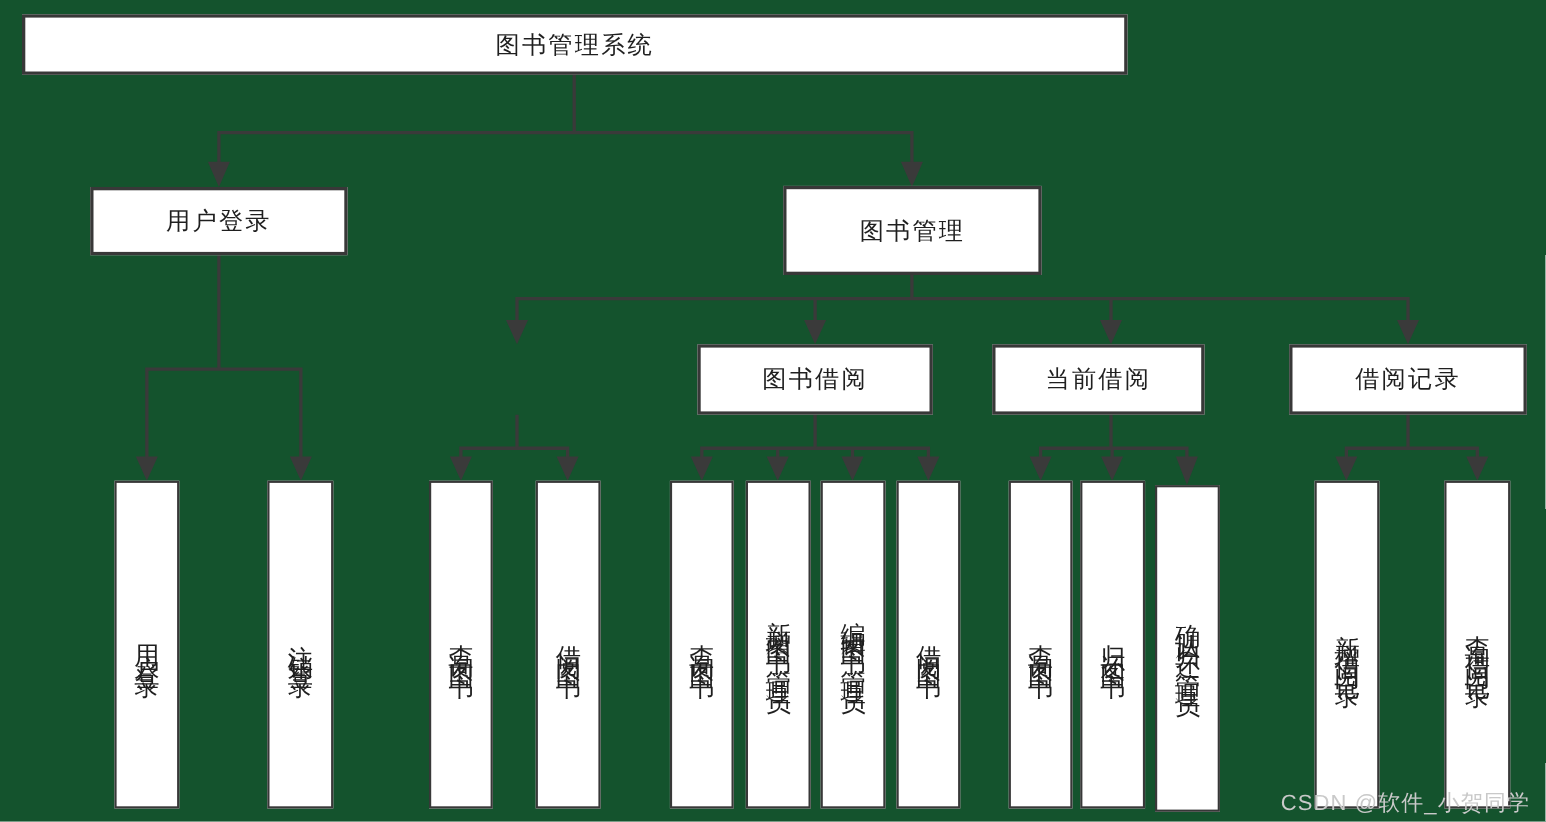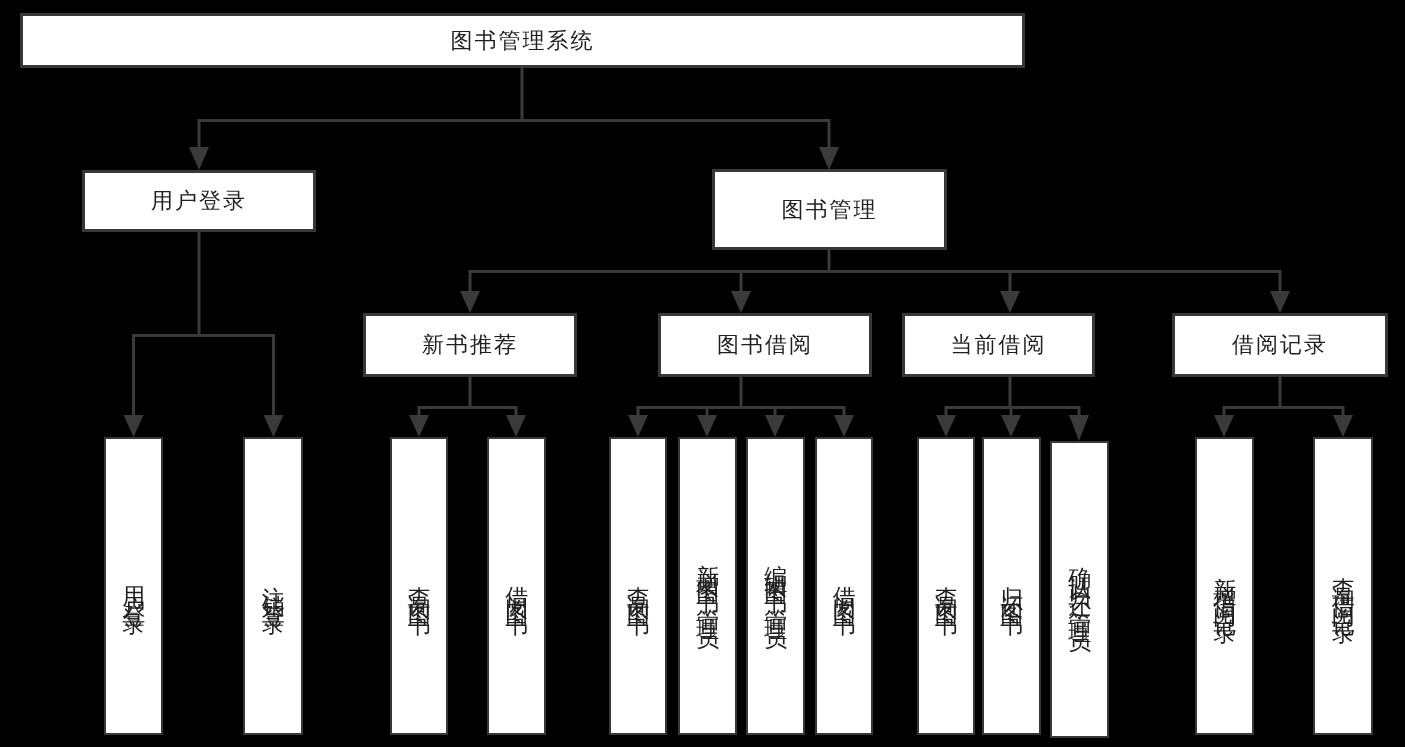--- a/index.html
+++ b/index.html
@@ -1,19 +1,19 @@
 <!DOCTYPE html>
 <html><head>
 <meta charset="utf-8">
 <style>
   html,body{margin:0;padding:0;background:#ffffff;}
   #canvas{
     position:relative;
     width:1405px;height:747px;
-    background:#000000;
+    background:#14532d;
     overflow:hidden;
     font-family:"Liberation Sans","DejaVu Sans",sans-serif;
   }
   .node{
     position:absolute;
     box-sizing:border-box;
     background:#ffffff;
     border:3px solid #383838;
     display:flex;
     align-items:center;
@@ -49,21 +49,21 @@
     color:#c9c9c9;
     z-index:5;
     white-space:nowrap;
   }
 
   
   #n-root{left:20px;top:13px;width:1005px;height:55px;}
   #n-user-login{left:82px;top:170px;width:234px;height:62px;}
   #n-book-mgmt{left:712px;top:169px;width:235px;height:81px;}
   #n-new-book-rec{left:363px;top:313px;width:214px;height:64px;}
-  #n-book-borrow{left:634px;top:313px;width:214px;height:64px;margin-left:24px;}
+  #n-book-borrow{left:634px;top:313px;width:214px;height:64px;}
   #n-current-borrow{left:902px;top:313px;width:193px;height:64px;}
   #n-borrow-records{left:1172px;top:313px;width:216px;height:64px;}
 
   #l-user-login{left:104px;top:437px;width:59px;height:298px;}
   #l-logout{left:243px;top:437px;width:60px;height:298px;}
   #l-query-books-1{left:390px;top:437px;width:58px;height:298px;}
   #l-borrow-books-1{left:487px;top:437px;width:59px;height:298px;}
   #l-query-books-2{left:609px;top:437px;width:58px;height:298px;}
   #l-add-books{left:678px;top:437px;width:59px;height:298px;}
   #l-edit-books{left:746px;top:437px;width:59px;height:298px;}
@@ -138,21 +138,20 @@
       M1214 415 L1234 415 L1224 437 Z
       M1333 415 L1353 415 L1343 437 Z
     "></path>
   </svg>
 
   <div class="node" id="n-root">图书管理系统</div>
 
   <div class="node" id="n-user-login">用户登录</div>
   <div class="node" id="n-book-mgmt">图书管理</div>
 
-  <div class="node" id="n-new-book-rec">新书推荐</div>
   <div class="node" id="n-book-borrow">图书借阅</div>
   <div class="node" id="n-current-borrow">当前借阅</div>
   <div class="node" id="n-borrow-records">借阅记录</div>
 
   <div class="node leaf" id="l-user-login">
     <span class="vtext">用户登录</span>
   </div>
   <div class="node leaf" id="l-logout">
     <span class="vtext">注销登录</span>
   </div>
@@ -187,14 +186,15 @@
     <span class="vtext">确认归还（管理员）</span>
   </div>
 
   <div class="node leaf" id="l-add-borrow-record">
     <span class="vtext">新增借阅记录</span>
   </div>
   <div class="node leaf" id="l-query-borrow-record">
     <span class="vtext">查询借阅记录</span>
   </div>
 
+  <div id="watermark">CSDN @软件_小贺同学</div>
 
 </div>
 
 </body></html>

